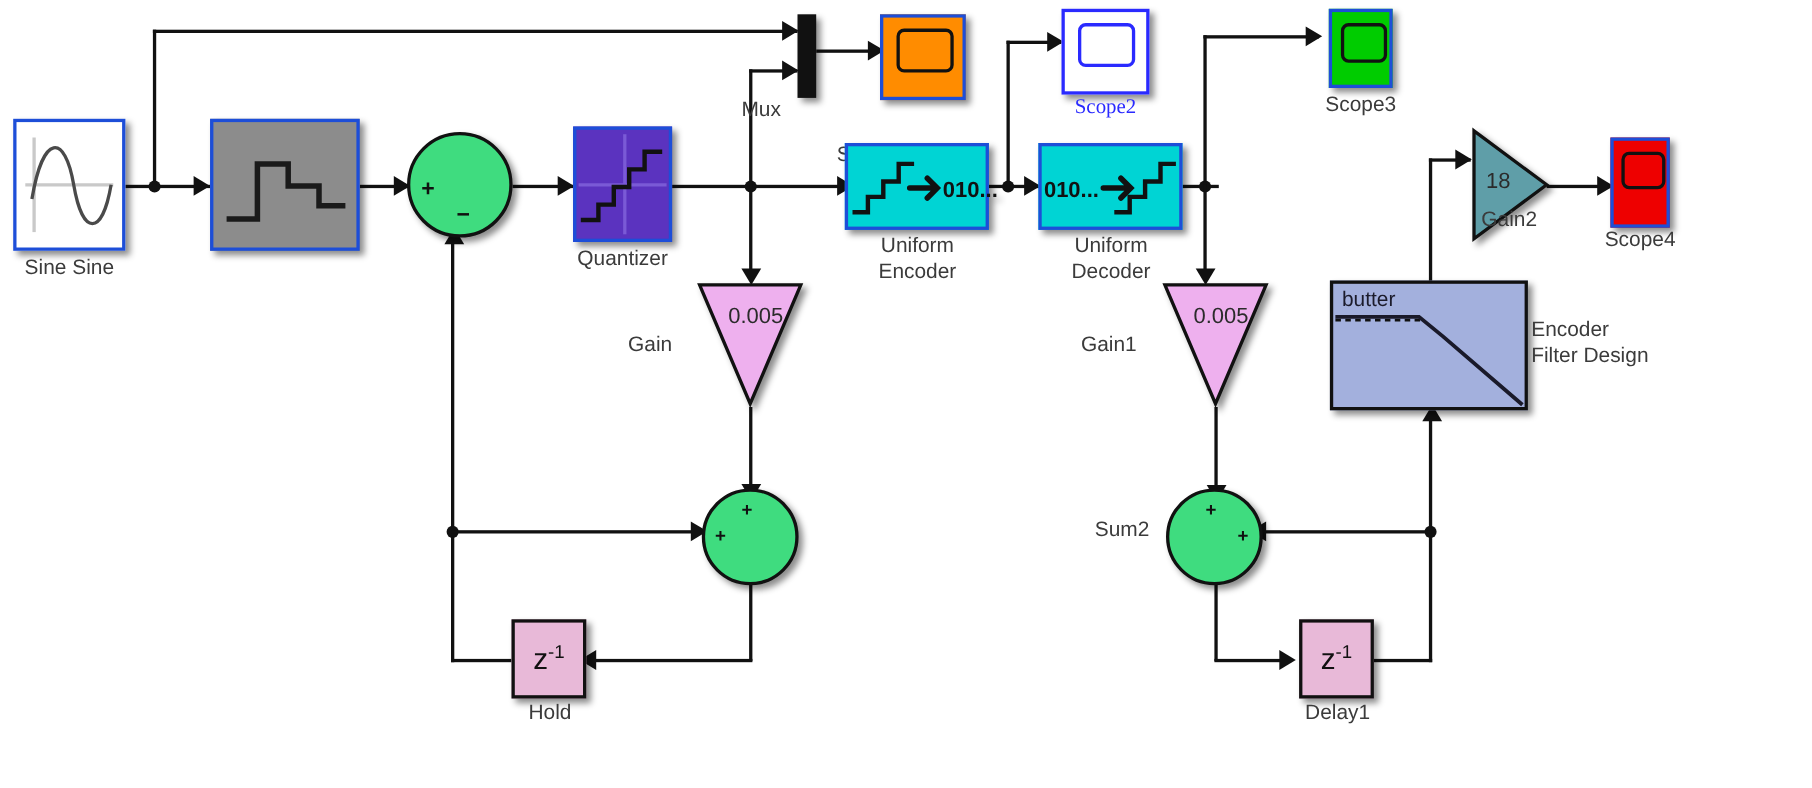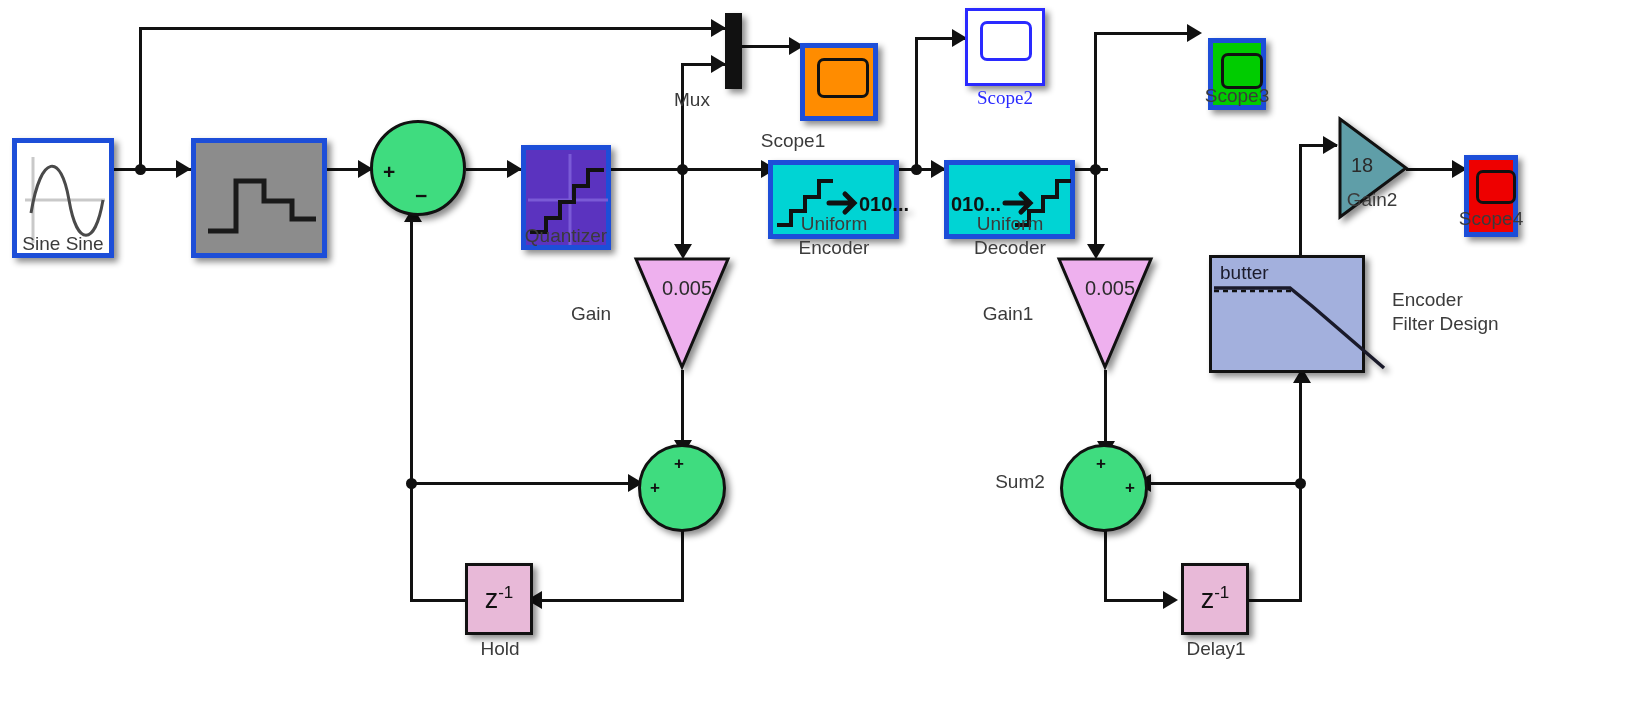--- a/index.html
+++ b/index.html
@@ -11,21 +11,21 @@
   .lbl.blue{color:#2a2aff;}
   .wire{position:absolute;background:#111;}
   .wh{height:3px;}
   .wv{width:3px;}
   .dot{position:absolute;width:11px;height:11px;border-radius:50%;background:#111;}
   .arrow{position:absolute;width:0;height:0;}
   .ar-r{border-left:15px solid #111;border-top:9px solid transparent;border-bottom:9px solid transparent;}
   .ar-l{border-right:15px solid #111;border-top:9px solid transparent;border-bottom:9px solid transparent;}
   .ar-d{border-top:15px solid #111;border-left:9px solid transparent;border-right:9px solid transparent;}
   .ar-u{border-bottom:15px solid #111;border-left:9px solid transparent;border-right:9px solid transparent;}
-  .box{border:5px solid #1d4ed8;margin-top:30px;}
+  .box{border:3px solid #1d4ed8;}
   .sine{background:#fff;}
   .circ{border-radius:50%;border:3px solid #111;background:#3fdc7f;}
   .sign{position:absolute;font-size:21px;color:#111;font-weight:bold;line-height:1;}
   .gainlabel{position:absolute;font-size:20px;color:#2b2b2b;}
   .scopeinner{position:absolute;border:3px solid #111;border-radius:7px;}
   .muxbar{background:#111;}
   .delay{background:#e8b9d8;border:3px solid #111;display:flex;align-items:center;justify-content:center;font-size:27px;color:#111;}
   .delay sup{font-size:17px;vertical-align:super;}
   .filt{background:#a3b0dd;border:3px solid #111;}
   .filttext{position:absolute;font-size:19px;color:#1b1b2b;}
@@ -229,21 +229,21 @@
   <div class="blk delay shadow" style="left:465px;top:563px;width:68px;height:72px;">
     <span><span>z</span><sup>-1</sup></span>
   </div>
   <div class="lbl" style="left:450px;top:637px;width:100px;">Hold</div>
 
   <div class="blk delay shadow" style="left:1181px;top:563px;width:68px;height:72px;">
     <span><span>z</span><sup>-1</sup></span>
   </div>
   <div class="lbl" style="left:1164px;top:637px;width:104px;">Delay1</div>
 
-  <div class="blk filt shadow" style="left:1209px;top:255px;width:156px;height:118px;">
+  <div class="blk filt shadow" style="left:1209px;top:255px;width:180px;height:118px;">
     <svg width="174" height="112" viewBox="0 0 174 112">
       <line x1="2" y1="33" x2="80" y2="33" stroke="#111" stroke-width="2.5" stroke-dasharray="5,4"></line>
       <path d="M2 30 L78 30 L100 48 L172 110" fill="none" stroke="#1a1a2a" stroke-width="3.5"></path>
     </svg>
     <span class="filttext" style="left:8px;top:4px;">butter</span>
   </div>
   <div class="lbl" style="left:1392px;top:288px;width:180px;text-align:left;">Encoder
 Filter Design</div>
 
 </div>

